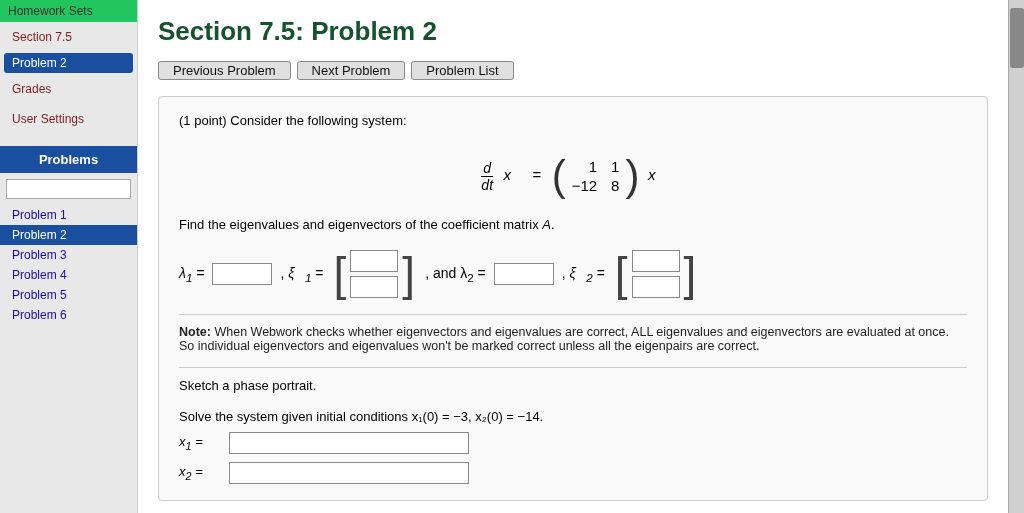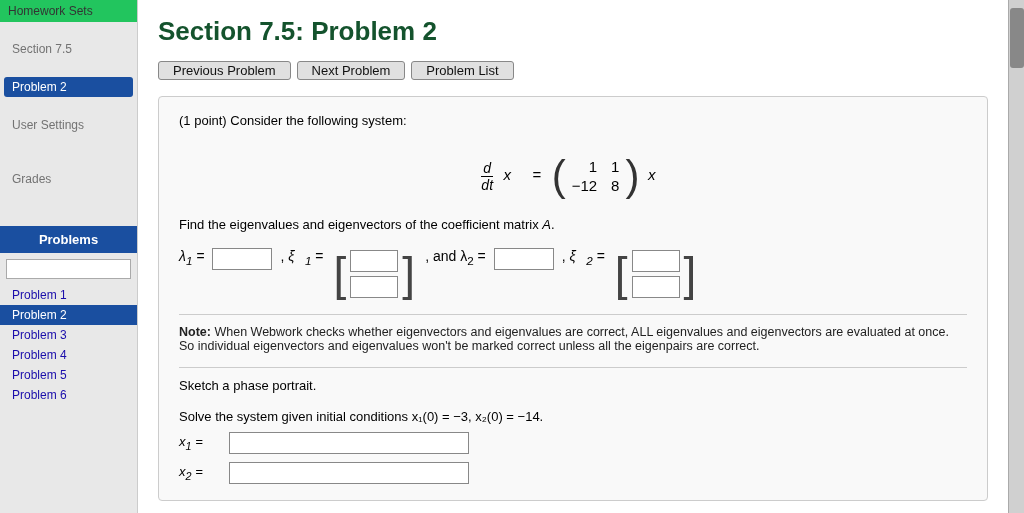--- a/index.html
+++ b/index.html
@@ -14,41 +14,41 @@
       flex-shrink: 0;
     }
     .sidebar-section-header {
       background: #22c55e;
       padding: 4px 8px;
       font-size: 12px;
       color: #333;
     }
     .sidebar-link {
       display: block;
-      padding: 20px 12px;
-      color: #737373;
+      padding: 8px 12px;
+      color: #7f1d1d;
       text-decoration: none;
       font-size: 12px;
       cursor: pointer;
     }
     .sidebar-link.active-item {
       background: #1a4fa0;
       color: white;
       border-radius: 3px;
       margin: 1px 4px;
       padding: 3px 8px;
     }
     .sidebar-problems-header {
       background: #1a4fa0;
       color: white;
       text-align: center;
       padding: 6px;
       font-weight: bold;
       font-size: 13px;
-      margin-top: 20px;
+      margin-top: 12px;
     }
     .sidebar-search {
       margin: 6px 6px;
       width: calc(100% - 12px);
       padding: 2px 4px;
       border: 1px solid #aaa;
       font-size: 12px;
     }
     .sidebar-problem-link {
       display: block;
@@ -153,20 +153,21 @@
       font-size: 13px;
       margin-bottom: 14px;
     }
     .find-text em, .find-text .italicA {
       font-style: italic;
     }
 
     
     .eigenvalue-row {
       display: flex;
+      align-items: center;
       gap: 8px;
       margin: 16px 0 8px 0;
       font-size: 14px;
     }
     .eigen-input {
       width: 60px;
       height: 22px;
       border: 1px solid #888;
       padding: 2px 4px;
       font-size: 13px;
@@ -259,22 +260,22 @@
 
     .lambda-sym { font-style: italic; }
   </style>
 </head>
 <body>
 
 <div id="sidebar">
   <div class="sidebar-section-header">Homework Sets</div>
   <a class="sidebar-link">Section 7.5</a>
   <a class="sidebar-link active-item">Problem 2</a>
+  <a class="sidebar-link">Grades</a>
   <a class="sidebar-link">User Settings</a>
-  <a class="sidebar-link">Grades</a>
 
   <div class="sidebar-problems-header">Problems</div>
   <input class="sidebar-search" type="text" style="">
 
   <a class="sidebar-problem-link">Problem 1</a>
   <a class="sidebar-problem-link active">Problem 2</a>
   <a class="sidebar-problem-link">Problem 3</a>
   <a class="sidebar-problem-link">Problem 4</a>
   <a class="sidebar-problem-link">Problem 5</a>
   <a class="sidebar-problem-link">Problem 6</a>

